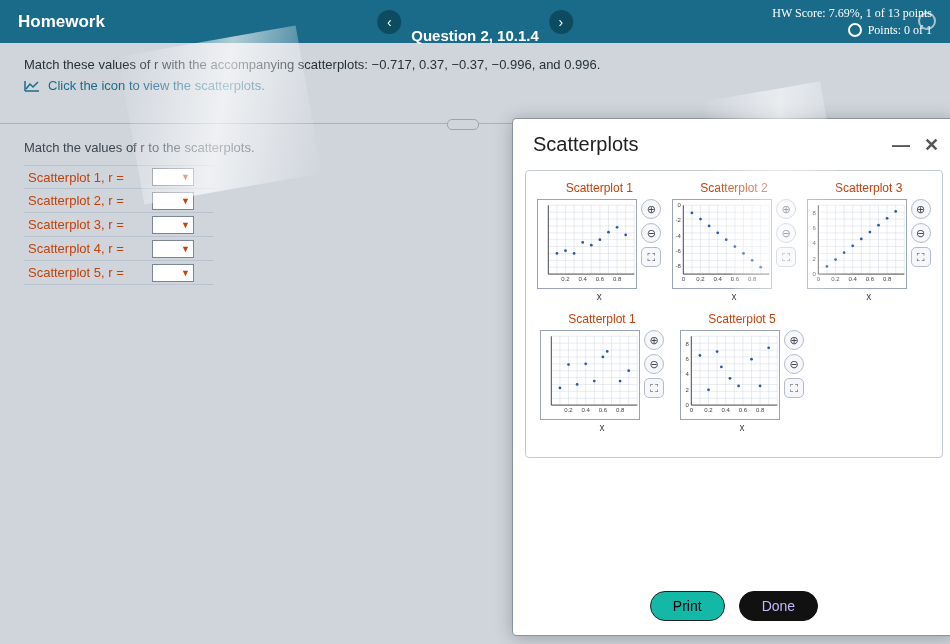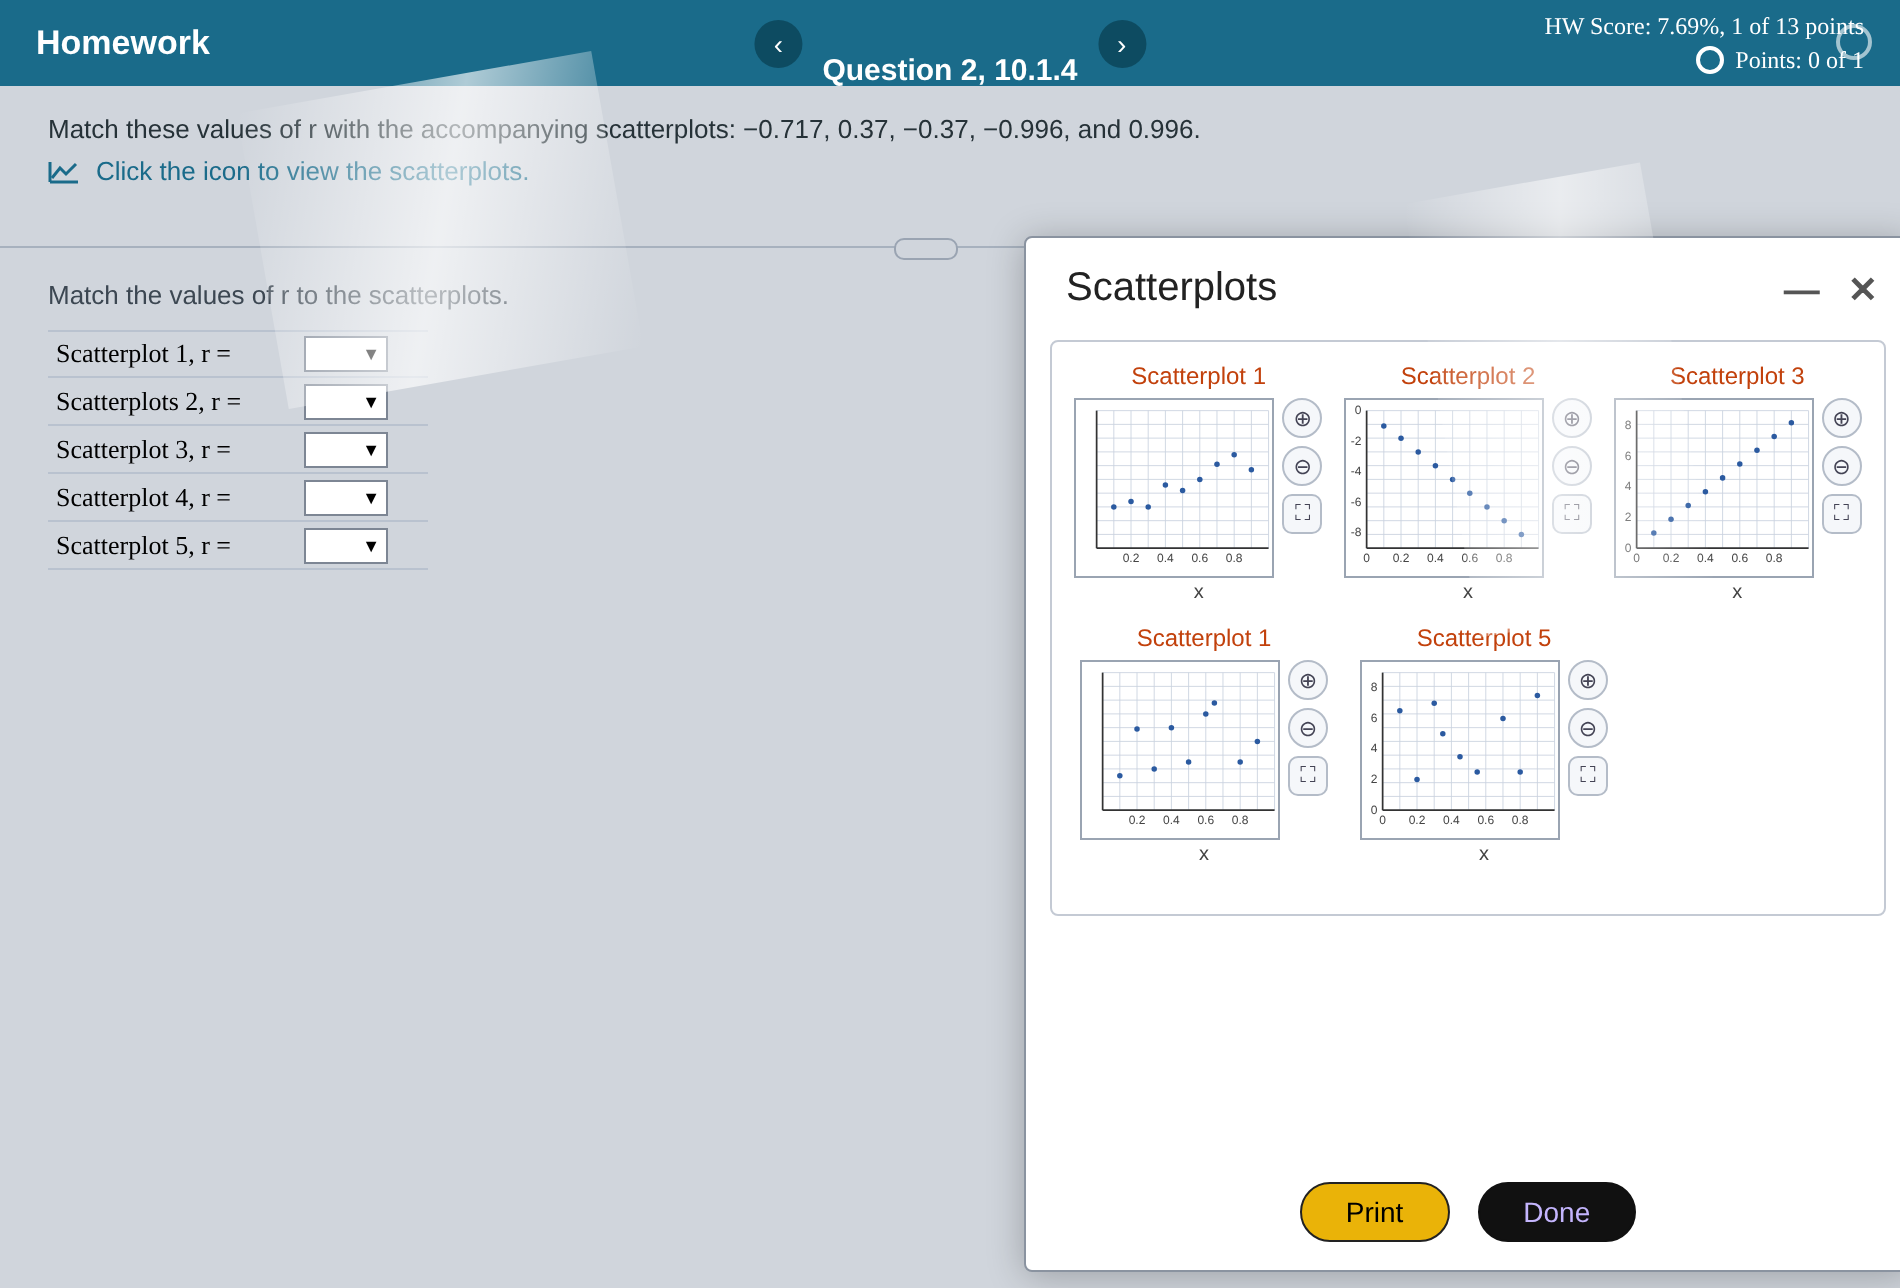--- a/index.html
+++ b/index.html
@@ -79,21 +79,21 @@
   width: 30px; height: 9px;
   border: 1px solid #9aa4b2;
   border-radius: 5px;
   background: #d0d5dc;
 }
 
 .body-area {
   padding: 16px 24px;
 }
 .match-title { font-size: 13px; color:#3c4752; margin-bottom: 10px; }
-.match-table { font-size: 13px; color:#000000;font-family:Liberation Serif, serif; }
+.match-table { font-size: 13px; color:#c2410c; }
 .match-row { display:flex; align-items:center; gap:8px; height:24px; border-bottom:1px solid #b9c2cf; width: 190px; }
 .match-row:first-child { border-top:1px solid #b9c2cf; }
 .match-label { width: 120px; padding-left: 4px; }
 .match-select {
   width: 42px; height: 18px;
   border: 1px solid #7d8694;
   background: #fff;
   font-size: 11px;
   padding: 0 1px;
   display:flex; align-items:center; justify-content:flex-end;
@@ -143,21 +143,21 @@
 
 .modal-foot {
   position:absolute; left:0; right:0; bottom: 14px;
   display:flex; justify-content:center; gap:14px;
 }
 .pill-btn {
   border:1.5px solid #222;
   border-radius: 18px;
   padding: 6px 22px;
   font-size: 14px;
-  background:#eab308;
+  background:#14b8a6;
   cursor:pointer;
 }
 .pill-btn.dark { background:#111; color:#c4b5fd; border-color:#111; }
 
 
 .glare1 { position:absolute; left:130px; top:40px; width:180px; height:150px;
   background: linear-gradient(110deg, rgba(255,255,255,0) 0%, rgba(255,255,255,.65) 50%, rgba(255,255,255,0) 100%);
   transform: rotate(-10deg); pointer-events:none; }
 .glare2 { position:absolute; left:720px; top:90px; width:120px; height:220px;
   background: linear-gradient(100deg, rgba(255,255,255,0) 0%, rgba(255,255,255,.55) 50%, rgba(255,255,255,0) 100%);
@@ -201,21 +201,21 @@
   <div class="match-title">Match the values of r to the scatterplots.</div>
   <div class="match-table" id="match-table">
       <div class="match-row">
         <div class="match-label">Scatterplot 1, r =</div>
         <div class="match-select">
           <span></span>
           <span class="caret">▼</span>
         </div>
       </div>
       <div class="match-row">
-        <div class="match-label">Scatterplots 2, r =</div>
+        <div class="match-label">Scatterplot 2, r =</div>
         <div class="match-select">
           <span></span>
           <span class="caret">▼</span>
         </div>
       </div>
       <div class="match-row">
         <div class="match-label">Scatterplot 3, r =</div>
         <div class="match-select">
           <span></span>
           <span class="caret">▼</span>

